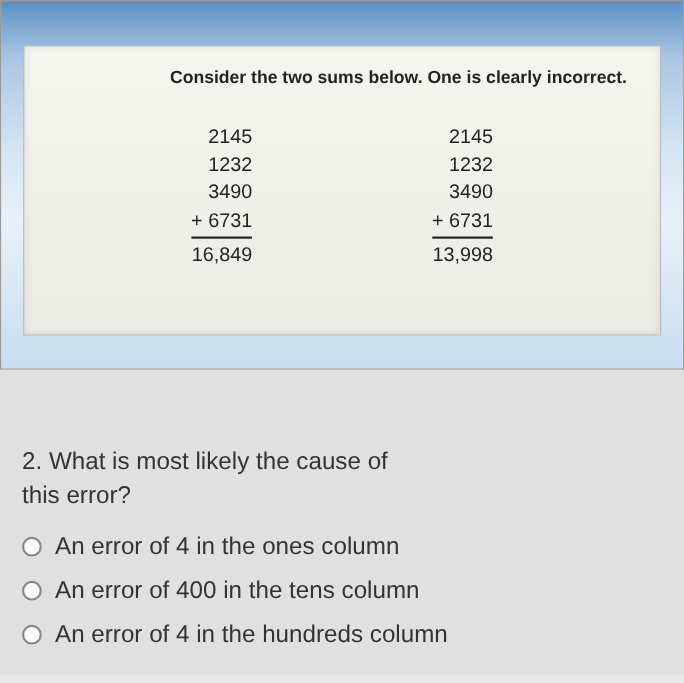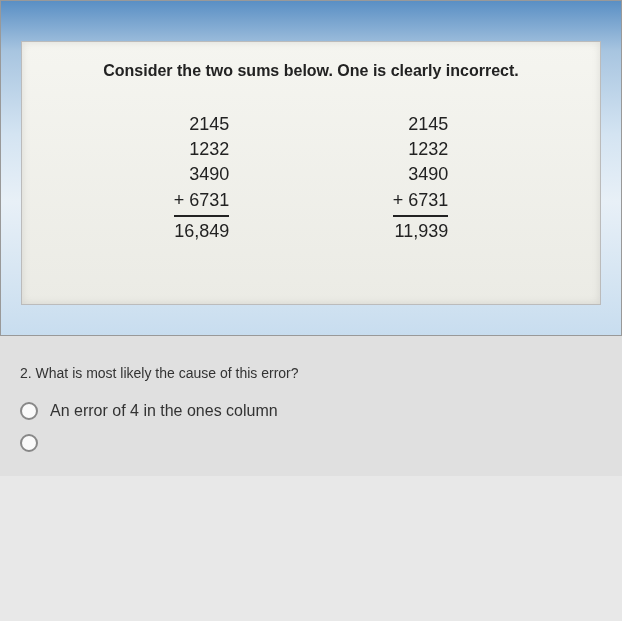--- a/index.html
+++ b/index.html
@@ -29,21 +29,21 @@
       margin: 40px 20px 30px 20px;
       padding: 20px 30px 60px 30px;
       border: 1px solid #bbb;
       box-shadow: inset 0 0 8px rgba(0,0,0,0.1);
     }
     .prompt-text {
       font-weight: bold;
       font-size: 16px;
       color: #222;
       margin-bottom: 20px;
-      text-align: center;
+      text-align: right;
     }
     .sums-row {
       display: flex;
       justify-content: space-around;
       padding: 0 40px;
       margin-top: 32px;
     }
     .sum-col {
       font-size: 18px;
       color: #222;
@@ -60,43 +60,44 @@
     }
     .sum-total {
       display: block;
       margin-top: 2px;
     }
     .question-area {
       padding: 28px 20px 10px 20px;
       background: #e0e0e0;
     }
     .question-text {
-      font-size: 14px;
+      font-size: 22px;
       color: #333;
       margin-bottom: 18px;
       line-height: 1.4;
       max-width: 360px;
+      margin-top: 40px;
     }
     .option {
       display: flex;
       align-items: center;
       margin-bottom: 14px;
       cursor: pointer;
     }
     .radio-circle {
       width: 18px;
       height: 18px;
       border: 2px solid #888;
       border-radius: 50%;
       margin-right: 12px;
       flex-shrink: 0;
       background: #fafafa;
     }
     .option-label {
-      font-size: 16px;
+      font-size: 22px;
       color: #333;
     }
   </style>
 </head>
 <body>
 
 <div class="top-panel">
   <div class="content-box">
     <div class="prompt-text">Consider the two sums below. One is clearly incorrect.</div>
     <div class="sums-row">
@@ -105,29 +106,34 @@
         <span class="sum-line">1232</span>
         <span class="sum-line">3490</span>
         <span class="sum-line sum-plus-line">+ 6731</span>
         <span class="sum-total">16,849</span>
       </div>
       <div class="sum-col">
         <span class="sum-line">2145</span>
         <span class="sum-line">1232</span>
         <span class="sum-line">3490</span>
         <span class="sum-line sum-plus-line">+ 6731</span>
-        <span class="sum-total">11,939</span>
+        <span class="sum-total">13,998</span>
       </div>
     </div>
   </div>
 </div>
 
 <div class="question-area">
   <div class="question-text">2. What is most likely the cause of this error?</div>
 
   <div class="option">
     <span class="radio-circle"></span>
     <span class="option-label">An error of 4 in the ones column</span>
   </div>
   <div class="option">
     <span class="radio-circle"></span>
+    <span class="option-label">An error of 400 in the tens column</span>
+  </div>
+  <div class="option">
+    <span class="radio-circle"></span>
+    <span class="option-label">An error of 4 in the hundreds column</span>
   </div>
 </div>
 
 </body></html>

